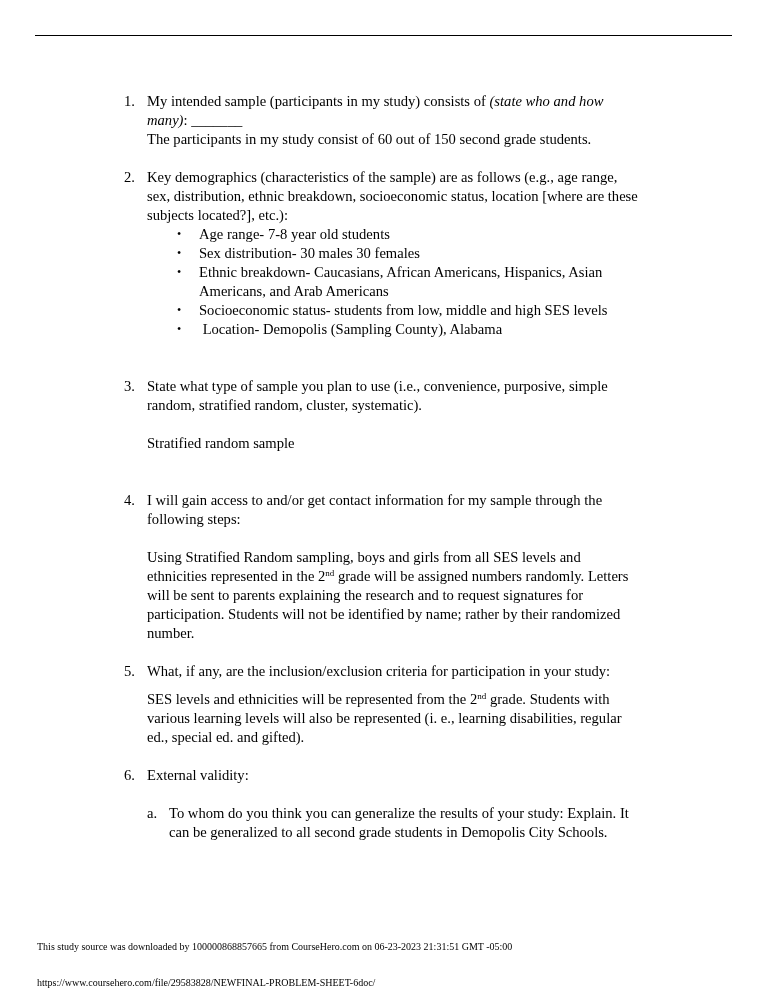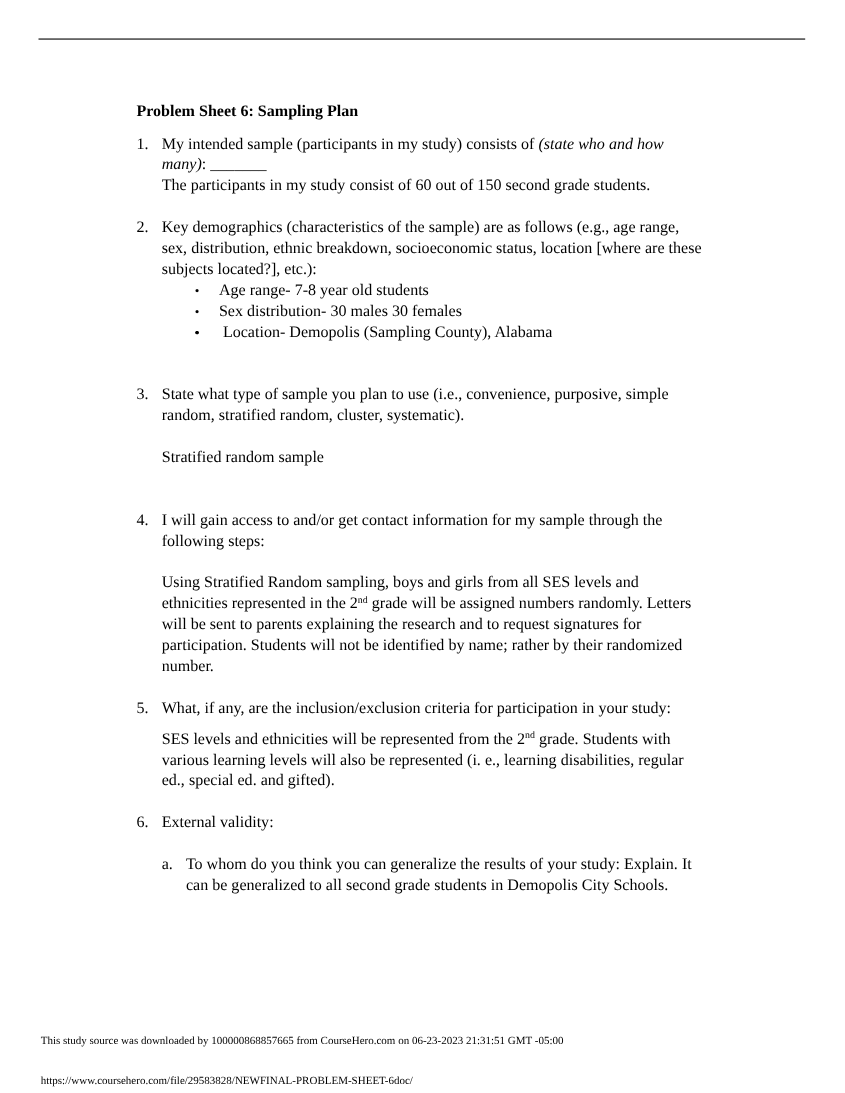--- a/index.html
+++ b/index.html
@@ -31,36 +31,35 @@
     position: absolute; left: 37px; font-size: 10px;
     font-family: "Liberation Serif", serif; color: #000;
   }
 </style>
 </head>
 <body>
 
 <div class="top-rule"></div>
 
 <div class="doc">
-  <div class="title">Problem Sheet 6:  Sampling Plan</div>
 
   <div class="q" style="margin-bottom:19px;">
     <span class="num">1.</span>
     <p><span>My intended sample (participants in my study) consists of </span><i>(state who and how many)</i><span>: _______</span></p>
     <p class="ans">The participants in my study consist of 60 out of 150 second grade students.</p>
   </div>
 
   <div class="q" style="margin-bottom:38px;">
     <span class="num">2.</span>
     <p>Key demographics (characteristics of the sample) are as follows (e.g., age range, sex, distribution, ethnic breakdown, socioeconomic status, location [where are these subjects located?], etc.):</p>
     <ul class="bullets">
       <li><span class="bullet">•</span><span>Age range- 7-8 year old students</span></li>
       <li><span class="bullet">•</span><span>Sex distribution- 30 males 30 females</span></li>
-      <li><span class="bullet">•</span></li>
-      <li><span class="bullet">•</span></li>
+      <li><span class="bullet">•</span><span>Ethnic breakdown- Caucasians, African Americans, Hispanics, Asian Americans, and Arab Americans</span></li>
+      <li><span class="bullet">•</span><span>Socioeconomic status-  students from low, middle and high SES levels</span></li>
       <li><span class="bullet">•</span><span style="white-space:pre;"> Location- Demopolis (Sampling County), Alabama</span></li>
     </ul>
   </div>
 
   <div class="q" style="margin-bottom:38px;">
     <span class="num">3.</span>
     <p>State what type of sample you plan to use (i.e., convenience, purposive, simple random, stratified random, cluster, systematic).</p>
     <p class="ans" style="margin-top:19px;">Stratified random sample</p>
   </div>
 

